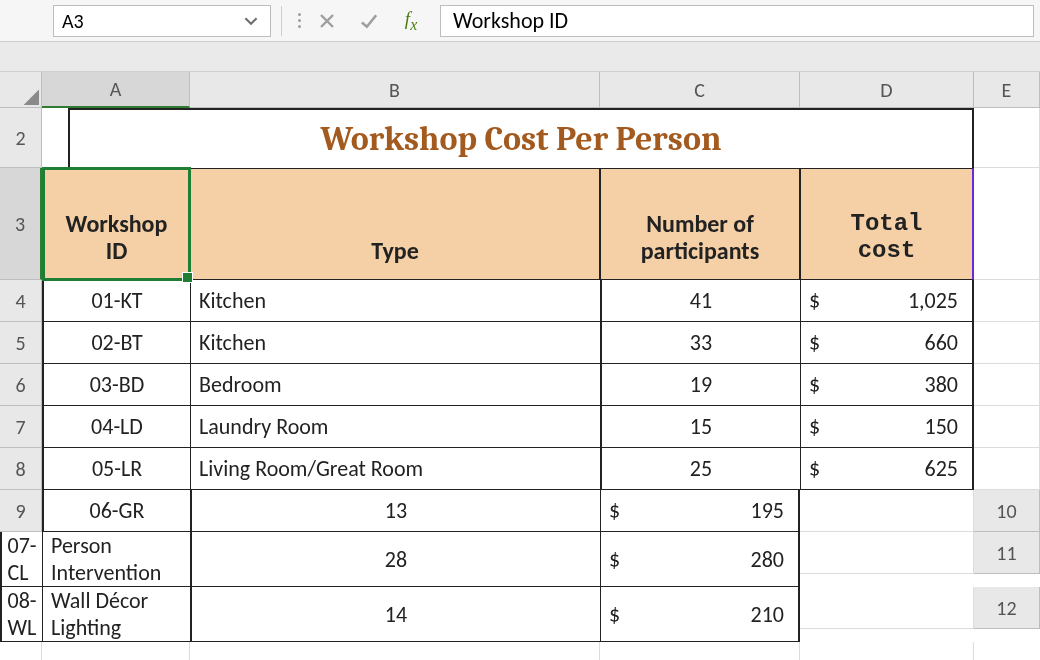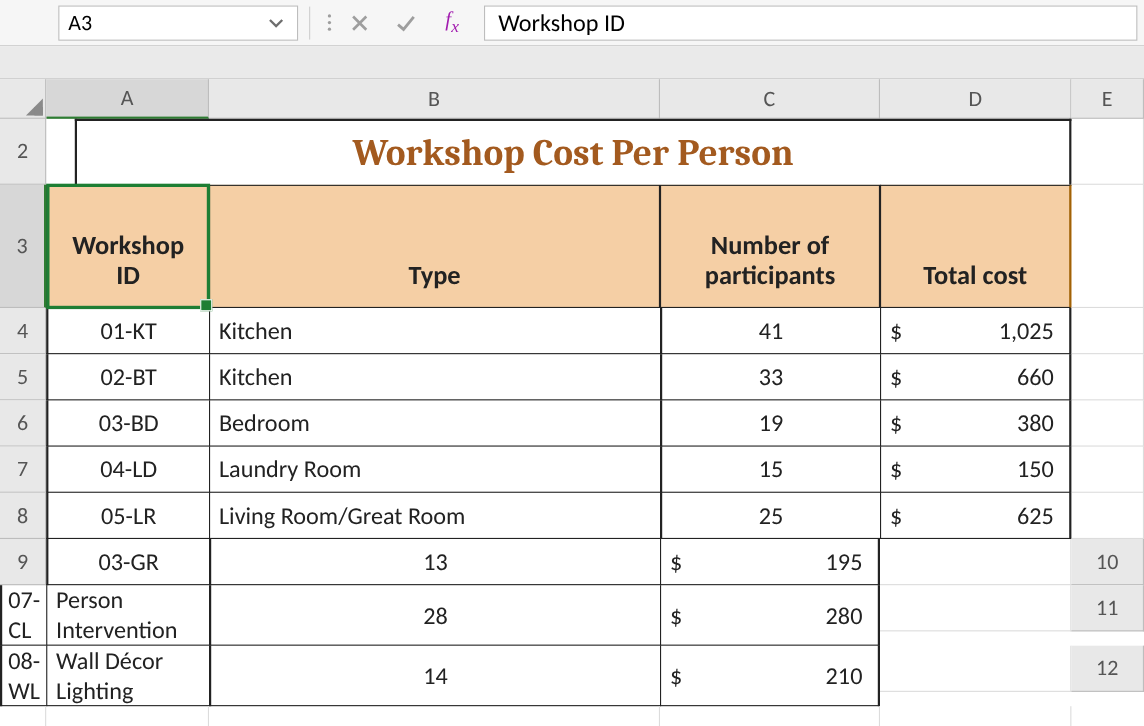--- a/index.html
+++ b/index.html
@@ -6,21 +6,21 @@
   html, body { width: 1040px; height: 660px; font-family: Calibri, Arial, sans-serif; background: #fff; overflow: hidden; }
 
   
   .formula-bar { display: flex; align-items: center; height: 42px; background: #f6f6f6; border-bottom: 1px solid #cfcfcf; padding: 0 6px; }
   .name-box { width: 218px; height: 32px; background: #fff; border: 1px solid #bdbdbd; display: flex; align-items: center; padding: 0 8px; font-size: 20px; position: relative; margin-left: 47px; }
   .name-box .dd { margin-left: auto; width: 22px; height: 22px; display: flex; align-items: center; justify-content: center; color: #6e6e6e; }
   .fb-sep { width: 1px; height: 30px; background: #cfcfcf; margin: 0 10px; }
   .dots { width: 14px; display: flex; flex-direction: column; gap: 3px; align-items: center; justify-content: center; height: 30px; }
   .dots span { width: 3px; height: 3px; border-radius: 50%; background: #9e9e9e; }
   .fb-btn { width: 42px; height: 32px; display: flex; align-items: center; justify-content: center; color: #9e9e9e; }
-  .fx { font-style: italic; font-family: "Times New Roman", serif; font-size: 19px; color: #a21caf; }
+  .fx { font-style: italic; font-family: "Times New Roman", serif; font-size: 19px; color: #4d7c0f; }
   .formula-input { flex: 1; height: 32px; background: #fff; border: 1px solid #bdbdbd; font-size: 22px; padding: 0 12px; display: flex; align-items: center; margin-left: 8px; }
   .grey-strip { height: 30px; background: #eaeaea; border-bottom: 1px solid #cfcfcf; }
 
   
   .sheet { display: grid; grid-template-columns: 42px 148px 410px 200px 174px 66px; font-size: 22px; color: #222; }
 
   
   .colhdr, .rowhdr, .selecth { background: #e8e8e8; border-right: 1px solid #bdbdbd; border-bottom: 1px solid #bdbdbd; display: flex; align-items: center; justify-content: center; color: #555; font-size: 20px; height: 36px; }
   .selecth { position: relative; }
   .selecth::before { content: ""; position: absolute; right: 2px; bottom: 2px; width: 0; height: 0; border-left: 14px solid transparent; border-top: 14px solid transparent; border-bottom: 14px solid #8a8a8a; border-right: 14px solid #8a8a8a; transform: scale(.55); transform-origin: bottom right; }
@@ -35,21 +35,21 @@
   
   .title-cell { grid-column: 2 / span 4; border: 2px solid #222; border-bottom: none; display: flex; align-items: center; justify-content: center; font-family: Cambria, Georgia, serif; font-weight: bold; font-size: 34px; color: #a35a1f; height: 60px; margin-left: 26px; }
 
   .row2 { height: 60px; }
   .row3 { height: 112px; }
   .rowd { height: 42px; }
 
   
   .hdr { background: #f5cfa5; border: 1px solid #222; display: flex; align-items: flex-end; justify-content: center; padding: 14px; font-weight: bold; text-align: center; font-size: 24px; height: 100%; line-height: 1.15; }
   .hdr.first { border-left: 2px solid #222; }
-  .hdr.last  { border-right: 2px solid #a16207; }
+  .hdr.last  { border-right: 2px solid #6d28d9; font-family: Liberation Mono, monospace; }
 
   
   .active-cell { position: relative; }
   .active-cell::after { content: ""; position: absolute; inset: -2px; border: 3px solid #1e7e34; pointer-events: none; }
   .active-cell::before { content: ""; position: absolute; right: -4px; bottom: -4px; width: 9px; height: 9px; background: #1e7e34; border: 1px solid #fff; z-index: 5; }
 
   
   .dc { border-left: 1px solid #222; border-bottom: 1px solid #222; display: flex; align-items: center; height: 100%; padding: 0 8px; }
   .dc.id { justify-content: center; border-left: 2px solid #222; }
   .dc.type { }
@@ -150,21 +150,21 @@
     <div class="rowhdr rowd">8</div>
     <div class="dc id rowd">05-LR</div>
     <div class="dc type rowd">Living Room/Great Room</div>
     <div class="dc num rowd">25</div>
     <div class="dc cost rowd">
       <div class="sym">$</div>
       <div class="amt">625</div>
     </div>
     <div class="cell rowd"></div>
     <div class="rowhdr rowd">9</div>
-    <div class="dc id rowd">03-GR</div>
+    <div class="dc id rowd">06-GR</div>
     <div class="dc num rowd">13</div>
     <div class="dc cost rowd">
       <div class="sym">$</div>
       <div class="amt">195</div>
     </div>
     <div class="cell rowd"></div>
     <div class="rowhdr rowd">10</div>
     <div class="dc id rowd">07-CL</div>
     <div class="dc type rowd">Person Intervention</div>
     <div class="dc num rowd">28</div>

